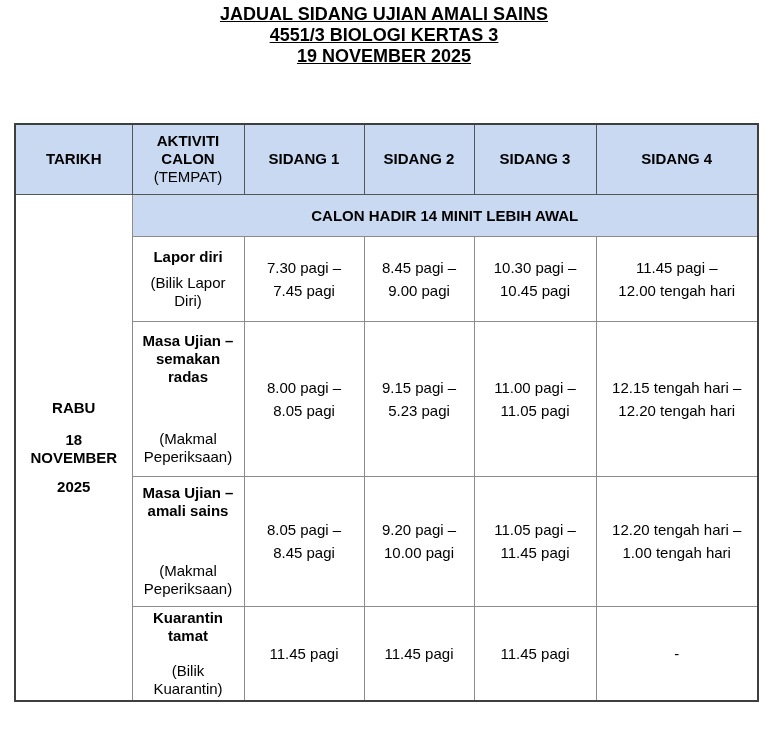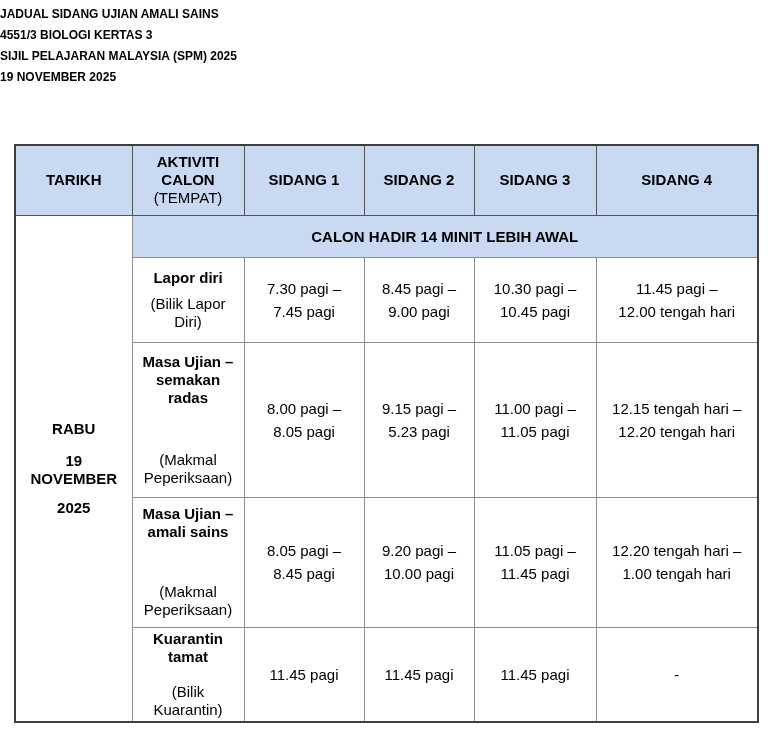--- a/index.html
+++ b/index.html
@@ -11,24 +11,25 @@
   }
   .page {
     width: 768px;
     height: 737px;
     box-sizing: border-box;
     padding-top: 4px;
     background: #ffffff;
     overflow: hidden;
   }
   .doc-title {
-    text-align: left;
+    text-align: center;
     font-weight: bold;
-    font-size: 12px;
+    font-size: 18px;
     line-height: 21px;
+    text-decoration: underline;
   }
   table.schedule {
     border-collapse: collapse;
     table-layout: fixed;
     width: 743px;
     margin: 56px 0 0 14px;
     border: 2px solid #3f3f3f;
   }
   table.schedule th,
   table.schedule td {
@@ -76,21 +77,20 @@
   tr.r4 .place-label { margin-top: 17px; }
 </style>
 </head>
 <body>
 
 <div class="page">
 
   <div class="doc-title">
     <div>JADUAL SIDANG UJIAN AMALI SAINS</div>
     <div>4551/3 BIOLOGI KERTAS 3</div>
-    <div>SIJIL PELAJARAN MALAYSIA (SPM) 2025</div>
     <div>19 NOVEMBER 2025</div>
   </div>
 
   <table class="schedule">
     <colgroup>
       <col style="width:117px">
       <col style="width:112px">
       <col style="width:120px">
       <col style="width:110px">
       <col style="width:122px">
@@ -107,21 +107,21 @@
       </th>
       <th>SIDANG 1</th>
       <th>SIDANG 2</th>
       <th>SIDANG 3</th>
       <th>SIDANG 4</th>
     </tr>
 
     <tr class="notice-row">
       <td rowspan="5" class="date-cell">
         <div>RABU</div>
-        <div class="pre date-mid">19
+        <div class="pre date-mid">18
 NOVEMBER</div>
         <div class="date-year">2025</div>
       </td>
       <td colspan="5" class="notice-cell">CALON HADIR 14 MINIT LEBIH AWAL</td>
     </tr>
 
     <tr class="r1">
       <td class="activity-cell">
         <div class="activity-label pre">Lapor diri</div>
         <div class="place-label pre">(Bilik Lapor

